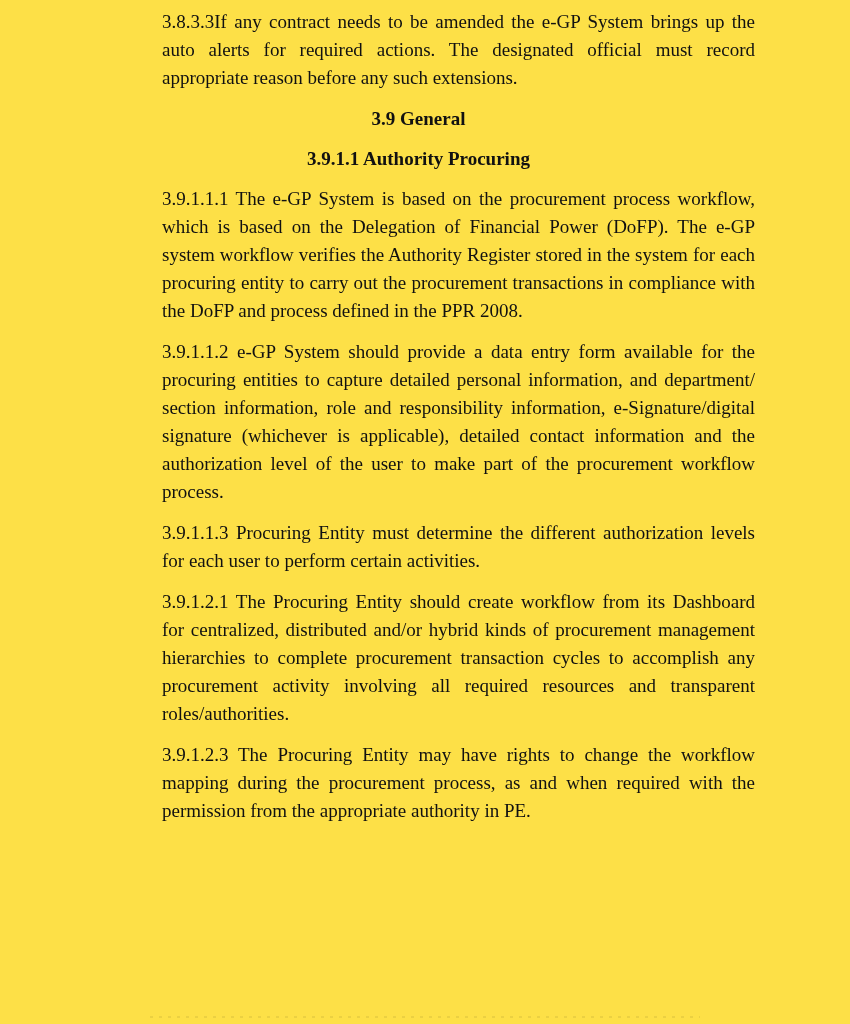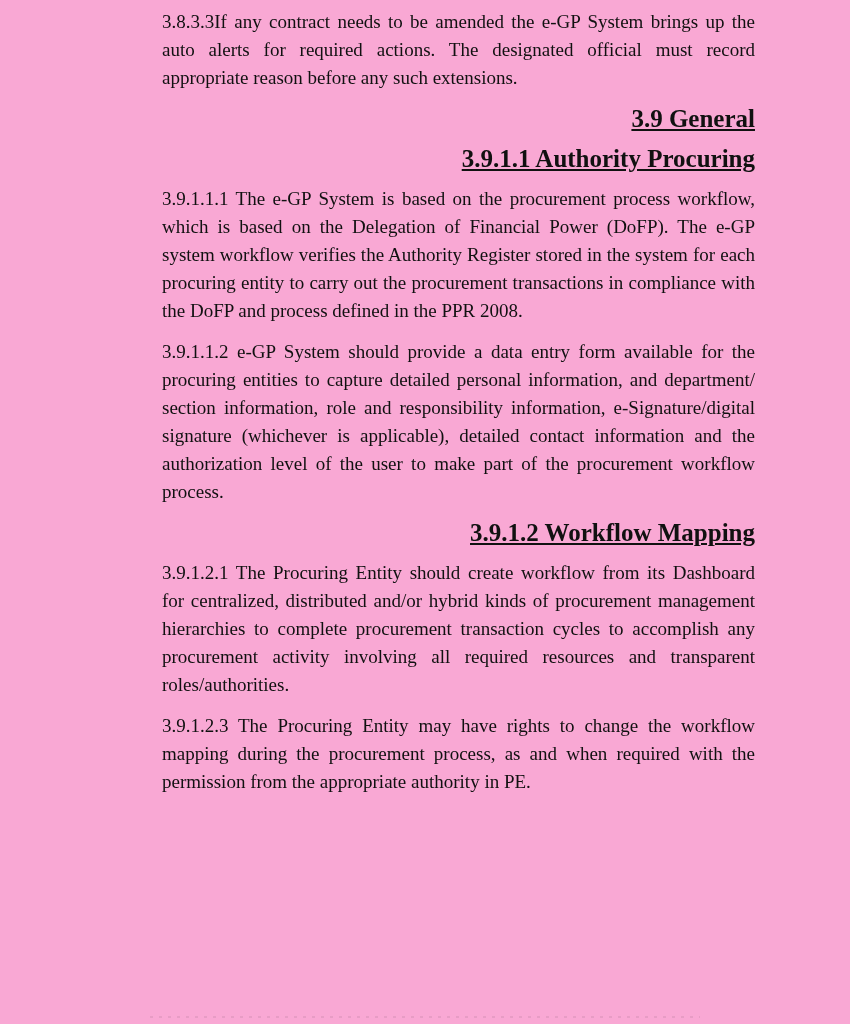--- a/index.html
+++ b/index.html
@@ -5,41 +5,40 @@
   html, body {
     margin: 0;
     padding: 0;
     background: #ffffff;
   }
   .page {
     position: relative;
     width: 850px;
     height: 1024px;
     margin: 0;
-    background: #f9a8d4;
+    background: #fde047;
     color: #111111;
     font-family: "Liberation Serif", "DejaVu Serif", serif;
     font-size: 19px;
     line-height: 28px;
     box-sizing: border-box;
     padding-top: 8px;
     overflow: hidden;
   }
   .para {
     margin: 0 95px 13px 162px;
     text-align: justify;
     text-justify: inter-word;
   }
   .heading {
     margin: 0 95px 12px 82px;
-    font-size: 25px;
+    font-size: 19px;
     line-height: 28px;
     font-weight: bold;
-    text-align: right;
-    text-decoration: underline;
+    text-align: center;
   }
   .scan-artifact {
     position: absolute;
     left: 150px;
     right: 150px;
     bottom: 6px;
     height: 2px;
     background: repeating-linear-gradient(
       90deg,
       rgba(0,0,0,0.07) 0 3px,
@@ -56,22 +55,22 @@
 
   <h2 class="heading">3.9 General</h2>
 
 
   <h2 class="heading">3.9.1.1 Authority Procuring</h2>
 
   <p class="para">3.9.1.1.1 The e-GP System is based on the procurement process workflow, which is based on the Delegation of Financial Power (DoFP). The e-GP system workflow verifies the Authority Register stored in the system for each procuring entity to carry out the procurement transactions in compliance with the DoFP and process defined in the PPR 2008.</p>
 
   <p class="para">3.9.1.1.2 e-GP System should provide a data entry form available for the procuring entities to capture detailed personal information, and department/ section information, role and responsibility information, e-Signature/digital signature (whichever is applicable), detailed contact information and the authorization level of the user to make part of the procurement workflow process.</p>
 
+  <p class="para">3.9.1.1.3 Procuring Entity must determine the different authorization levels for each user to perform certain activities.</p>
 
-  <h2 class="heading">3.9.1.2 Workflow Mapping</h2>
 
   <p class="para">3.9.1.2.1 The Procuring Entity should create workflow from its Dashboard for centralized, distributed and/or hybrid kinds of procurement management hierarchies to complete procurement transaction cycles to accomplish any procurement activity involving all required resources and transparent roles/authorities.</p>
 
 
   <p class="para">3.9.1.2.3 The Procuring Entity may have rights to change the workflow mapping during the procurement process, as and when required with the permission from the appropriate authority in PE.</p>
 
   <div class="scan-artifact"></div>
 
 </div>
 

